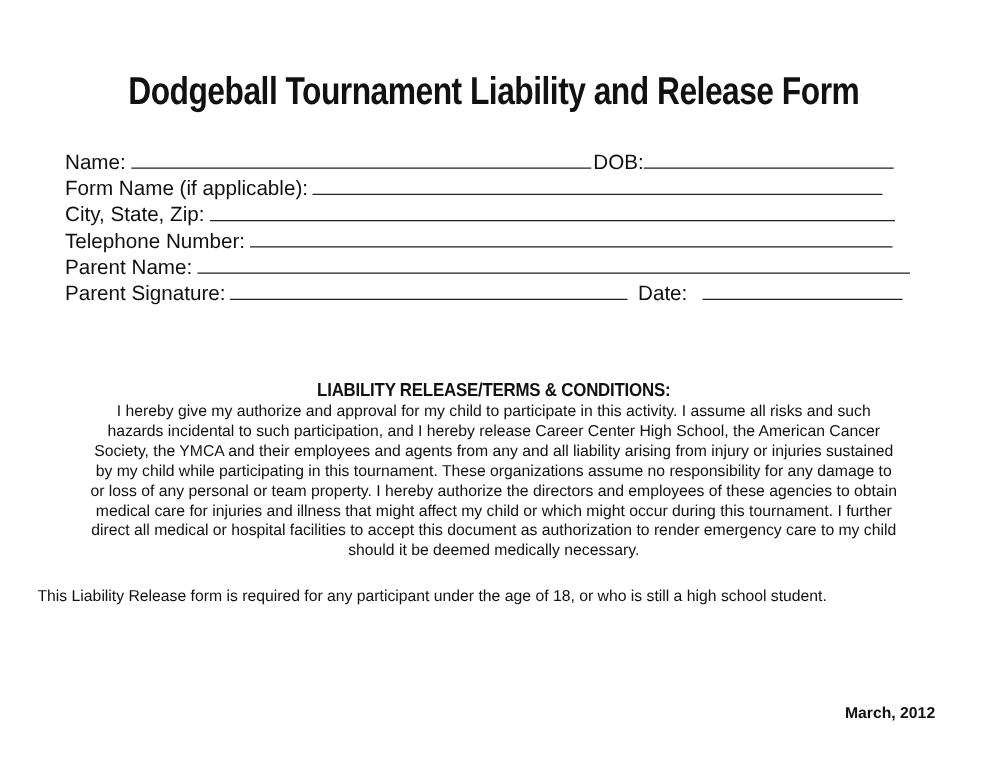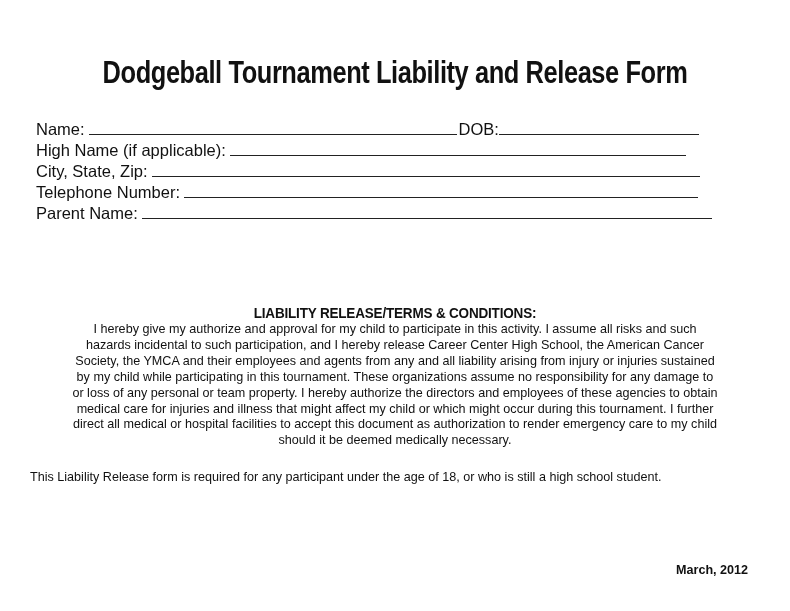--- a/index.html
+++ b/index.html
@@ -10,21 +10,21 @@
     .title {
       position: absolute; left: 0; top: 55px; width: 790px; text-align: center;
       font-family: "Liberation Sans", sans-serif; font-weight: bold;
       font-size: 31px; letter-spacing: -0.5px;
       transform: scaleX(0.82); transform-origin: center;
     }
     .fields {
       position: absolute; left: 36px; top: 119px; width: 690px;
       font-size: 16.5px; line-height: 21px;
     }
-    .row { display: flex; align-items: baseline; height: 21px; white-space: nowrap; }
+    .row { display: flex; align-items: baseline; height: 21px; white-space: nowrap; margin-left: 16px; }
     .label { flex: 0 0 auto; }
     .line {
       flex: 1 1 auto; border-bottom: 1.5px solid #222; height: 15px; margin-left: 4px;
     }
     .line.tight { margin-left: 0; }
     .sub-label { flex: 0 0 auto; margin-left: 2px; margin-right: 0; text-align: center; }
     .section-head {
       position: absolute; left: 0; top: 304px; width: 790px; text-align: center;
       font-weight: bold; font-size: 15px; letter-spacing: -0.2px;
       transform: scaleX(0.9); transform-origin: center;
@@ -50,34 +50,40 @@
 <div class="title">Dodgeball Tournament Liability and Release Form</div>
 
 <div class="fields">
   <div class="row">
     <span class="label">Name:</span>
     <span class="line" style="flex:0 0 368px;"></span>
     <span class="sub-label">DOB:</span>
     <span class="line tight" style="flex:0 0 200px;"></span>
   </div>
   <div class="row">
-    <span class="label">High Name (if applicable):</span>
+    <span class="label">Form Name (if applicable):</span>
     <span class="line" style="flex:0 0 456px;"></span>
   </div>
   <div class="row">
     <span class="label">City, State, Zip:</span>
     <span class="line" style="flex:0 0 548px;"></span>
   </div>
   <div class="row">
     <span class="label">Telephone Number:</span>
     <span class="line" style="flex:0 0 514px;"></span>
   </div>
   <div class="row">
     <span class="label">Parent Name:</span>
     <span class="line" style="flex:0 0 570px;"></span>
+  </div>
+  <div class="row">
+    <span class="label">Parent Signature:</span>
+    <span class="line" style="flex:0 0 318px;"></span>
+    <span class="sub-label" style="margin-left:8px;">Date:</span>
+    <span class="line" style="flex:0 0 160px; margin-left:12px;"></span>
   </div>
 </div>
 
 <div class="section-head">LIABILITY RELEASE/TERMS &amp; CONDITIONS:</div>
 
 <div class="body-text">
   <p>I hereby give my authorize and approval for my child to participate in this activity. I assume all risks and such</p>
   <p>hazards incidental to such participation, and I hereby release Career Center High School, the American Cancer</p>
   <p>Society, the YMCA and their employees and agents from any and all liability arising from injury or injuries sustained</p>
   <p>by my child while participating in this tournament. These organizations assume no responsibility for any damage to</p>

